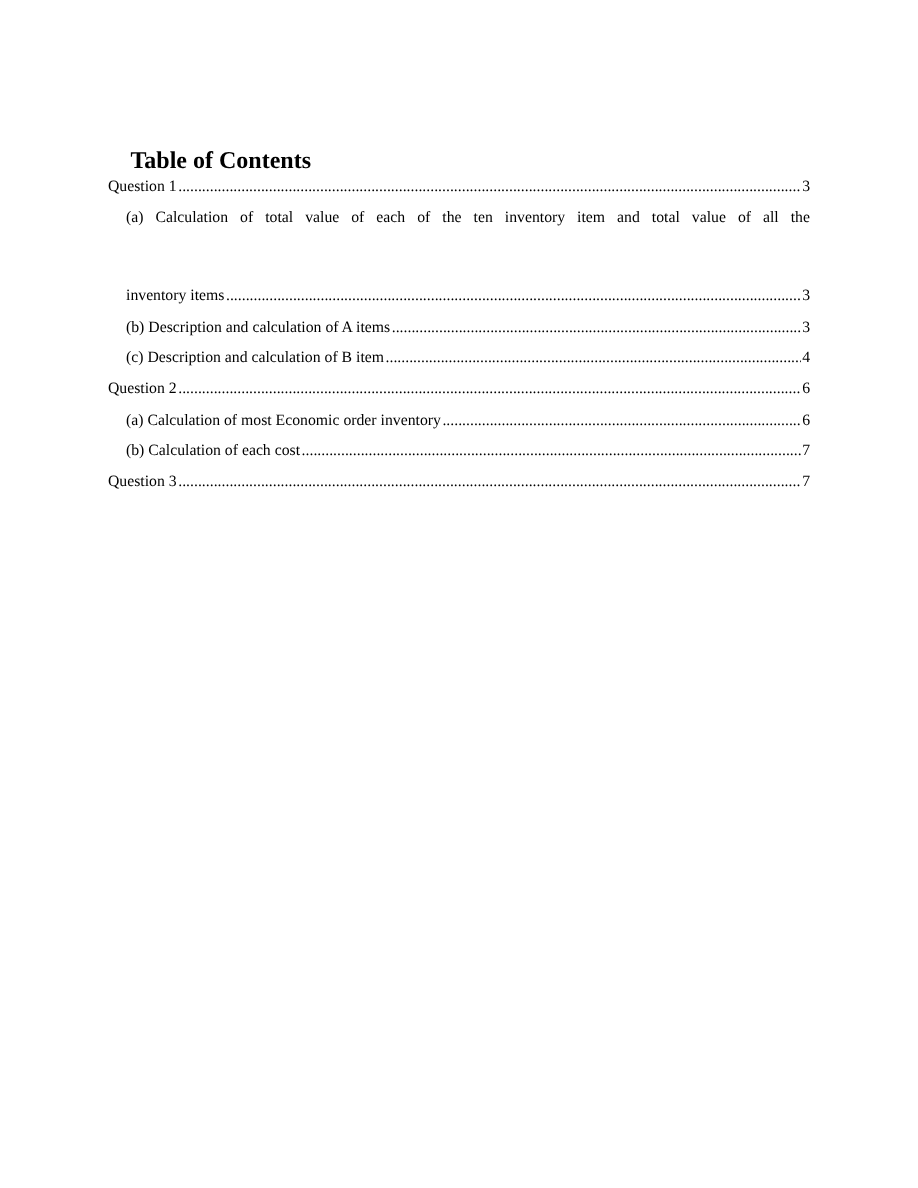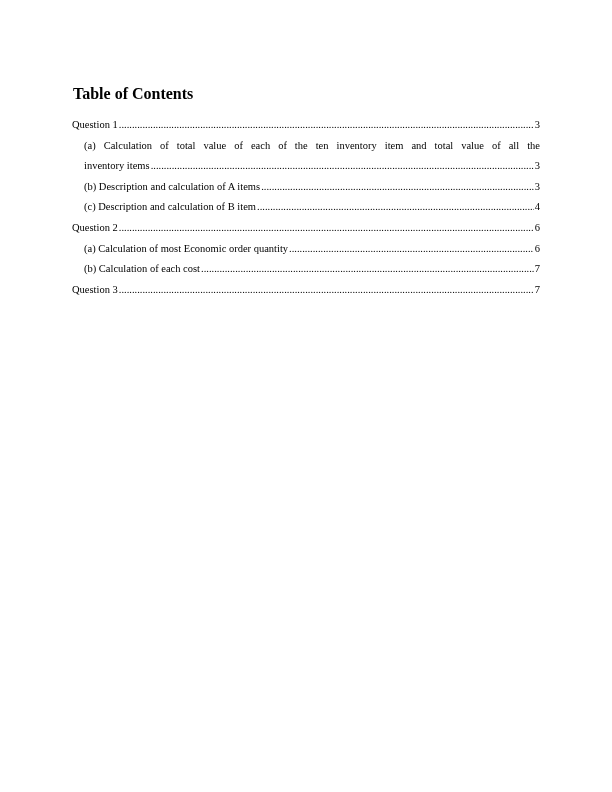--- a/index.html
+++ b/index.html
@@ -22,21 +22,21 @@
       background: #fff;
     }
     .toc-title {
       position: absolute;
       left: 72px;
       top: 83px;
       font-family: "Liberation Serif", serif;
       font-weight: bold;
       font-size: 16px;
       line-height: 20px;
-      margin: 1px;
+      margin: 15px;
     }
     .toc {
       position: absolute;
       left: 72px;
       top: 115px;
       width: 468px;
       font-size: 10.5px;
     }
     .toc-entry {
       position: relative;
@@ -81,20 +81,21 @@
       white-space: nowrap;
       word-spacing: 2.2px;
     }
     .wrap .line2 {
       display: flex;
       align-items: baseline;
       height: 20.6px;
       line-height: 20.6px;
       white-space: nowrap;
       overflow: hidden;
+      margin-top: 32px;
     }
   </style>
 </head>
 <body>
 
 <div class="page">
   <h1 class="toc-title">Table of Contents</h1>
 
   <div class="toc">
 
@@ -126,21 +127,21 @@
     </div>
 
 
     <div class="toc-entry level-1">
       <span class="label">Question 2</span>
       <span class="leader"></span>
       <span class="page-num">6</span>
     </div>
 
     <div class="toc-entry level-2">
-      <span class="label">(a) Calculation of most Economic order quantity</span>
+      <span class="label">(a) Calculation of most Economic order inventory</span>
       <span class="leader"></span>
       <span class="page-num">6</span>
     </div>
 
     <div class="toc-entry level-2">
       <span class="label">(b) Calculation of each cost</span>
       <span class="leader"></span>
       <span class="page-num">7</span>
     </div>
 

